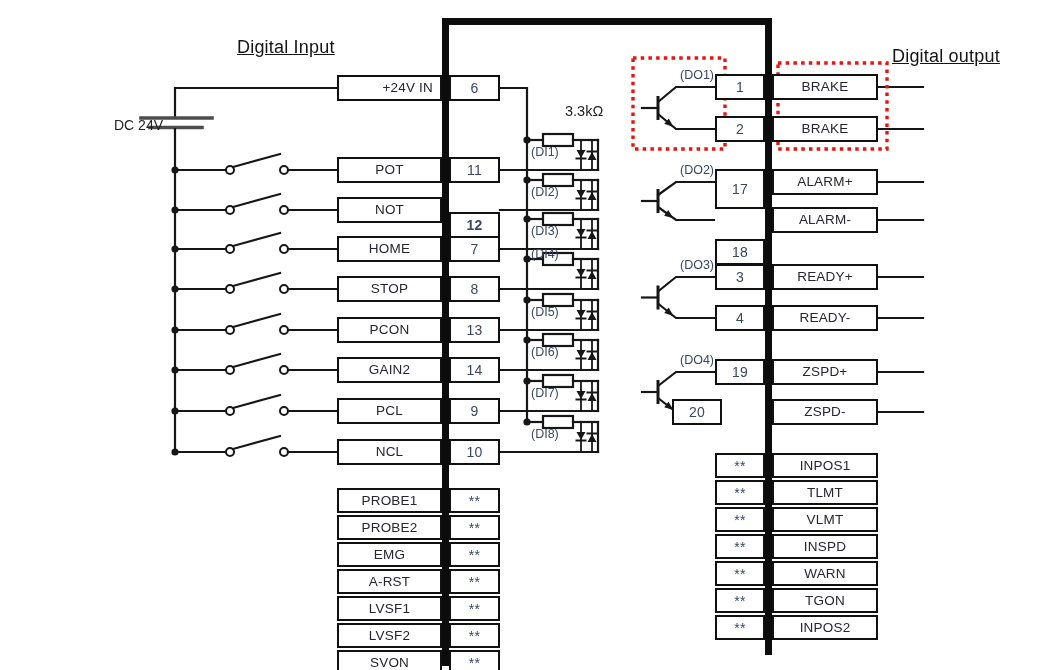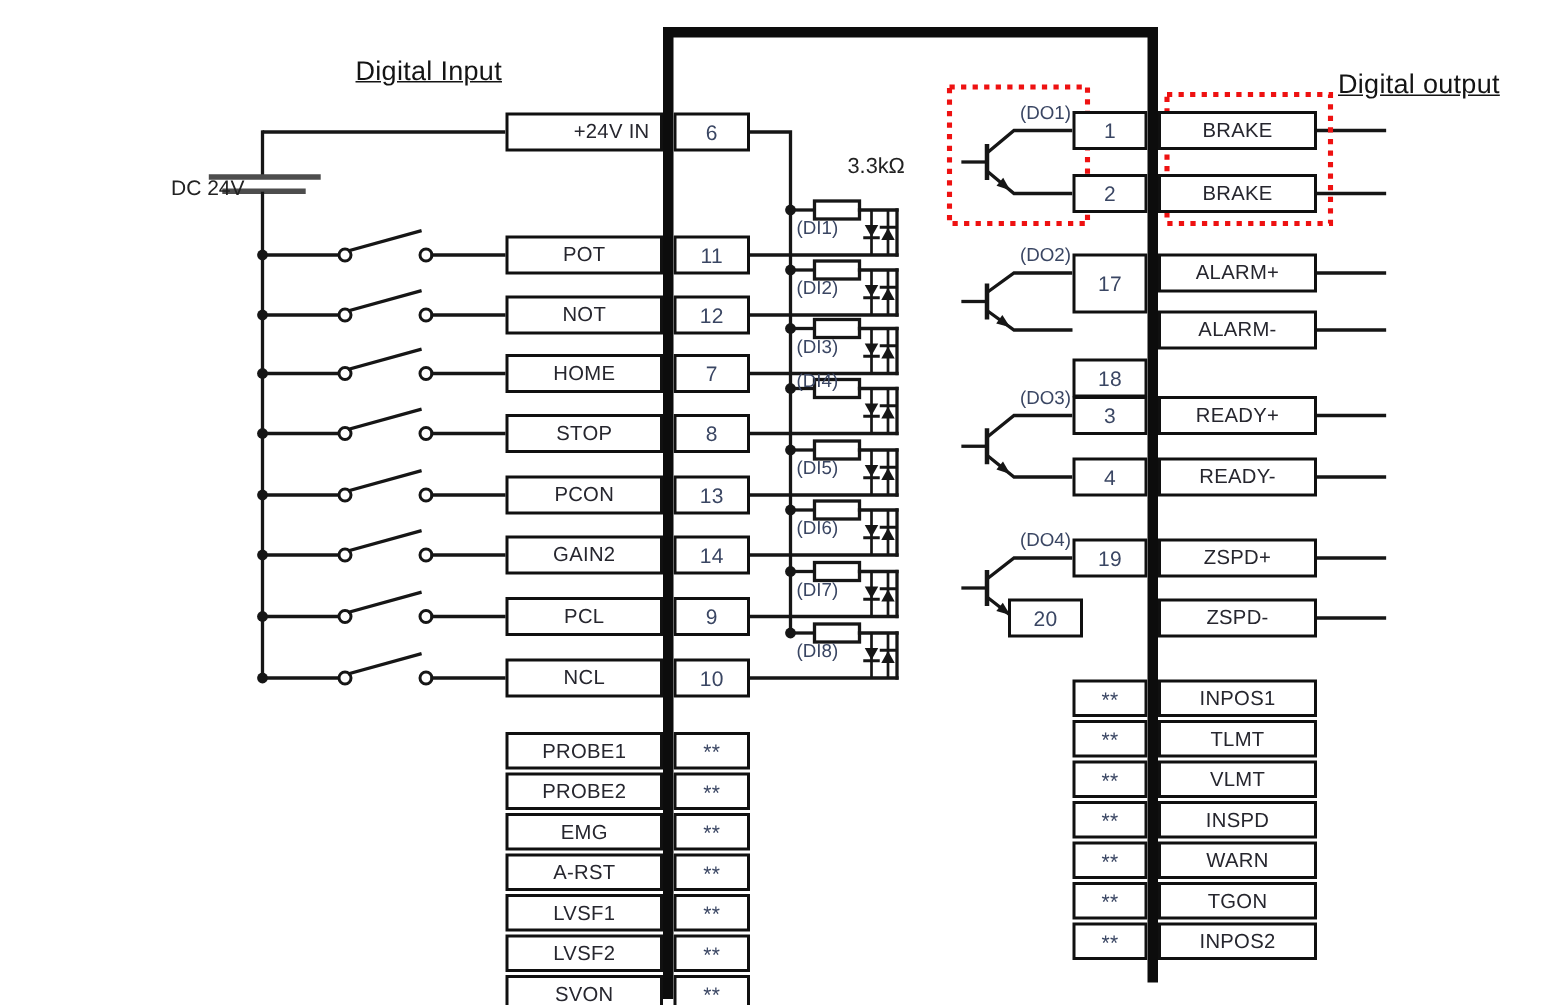--- a/index.html
+++ b/index.html
@@ -267,21 +267,21 @@
   <div class="freelabel" style="left:66px;top:118px;margin-left:48px;">DC 24V</div>
   <div class="freelabel" style="left:533px;top:104px;font-size:14.5px;margin-left:32px;">3.3kΩ</div>
 
   <div id="rows">
       <div class="box ralign" style="left: 337px; top: 75px; width: 105px; height: 26px;">+24V IN</div>
       <div class="box pin" style="left: 449px; top: 75px; width: 51px; height: 26px;">6</div>
       <div class="box" style="left: 337px; top: 157px; width: 105px; height: 26px;">POT</div>
       <div class="box pin" style="left: 449px; top: 157px; width: 51px; height: 26px;">11</div>
       <div class="sub" style="left: 531px; top: 146px; width: 48px; height: 15px;">(DI1)</div>
       <div class="box" style="left: 337px; top: 197px; width: 105px; height: 26px;">NOT</div>
-      <div class="box pin" style="left: 449px; top: 197px; width: 51px; height: 26px;">12</div>
+      <div class="box pin" style="left: 449px; top: 212px; width: 51px; height: 26px; font-weight: bold;">12</div>
       <div class="sub" style="left: 531px; top: 186px; width: 48px; height: 15px;">(DI2)</div>
       <div class="box" style="left: 337px; top: 236px; width: 105px; height: 26px;">HOME</div>
       <div class="box pin" style="left: 449px; top: 236px; width: 51px; height: 26px;">7</div>
       <div class="sub" style="left: 531px; top: 225px; width: 48px; height: 15px;">(DI3)</div>
       <div class="box" style="left: 337px; top: 276px; width: 105px; height: 26px;">STOP</div>
       <div class="box pin" style="left: 449px; top: 276px; width: 51px; height: 26px;">8</div>
       <div class="sub" style="left: 531px; top: 248px; width: 48px; height: 15px;">(DI4)</div>
       <div class="box" style="left: 337px; top: 317px; width: 105px; height: 26px;">PCON</div>
       <div class="box pin" style="left: 449px; top: 317px; width: 51px; height: 26px;">13</div>
       <div class="sub" style="left: 531px; top: 306px; width: 48px; height: 15px;">(DI5)</div>

